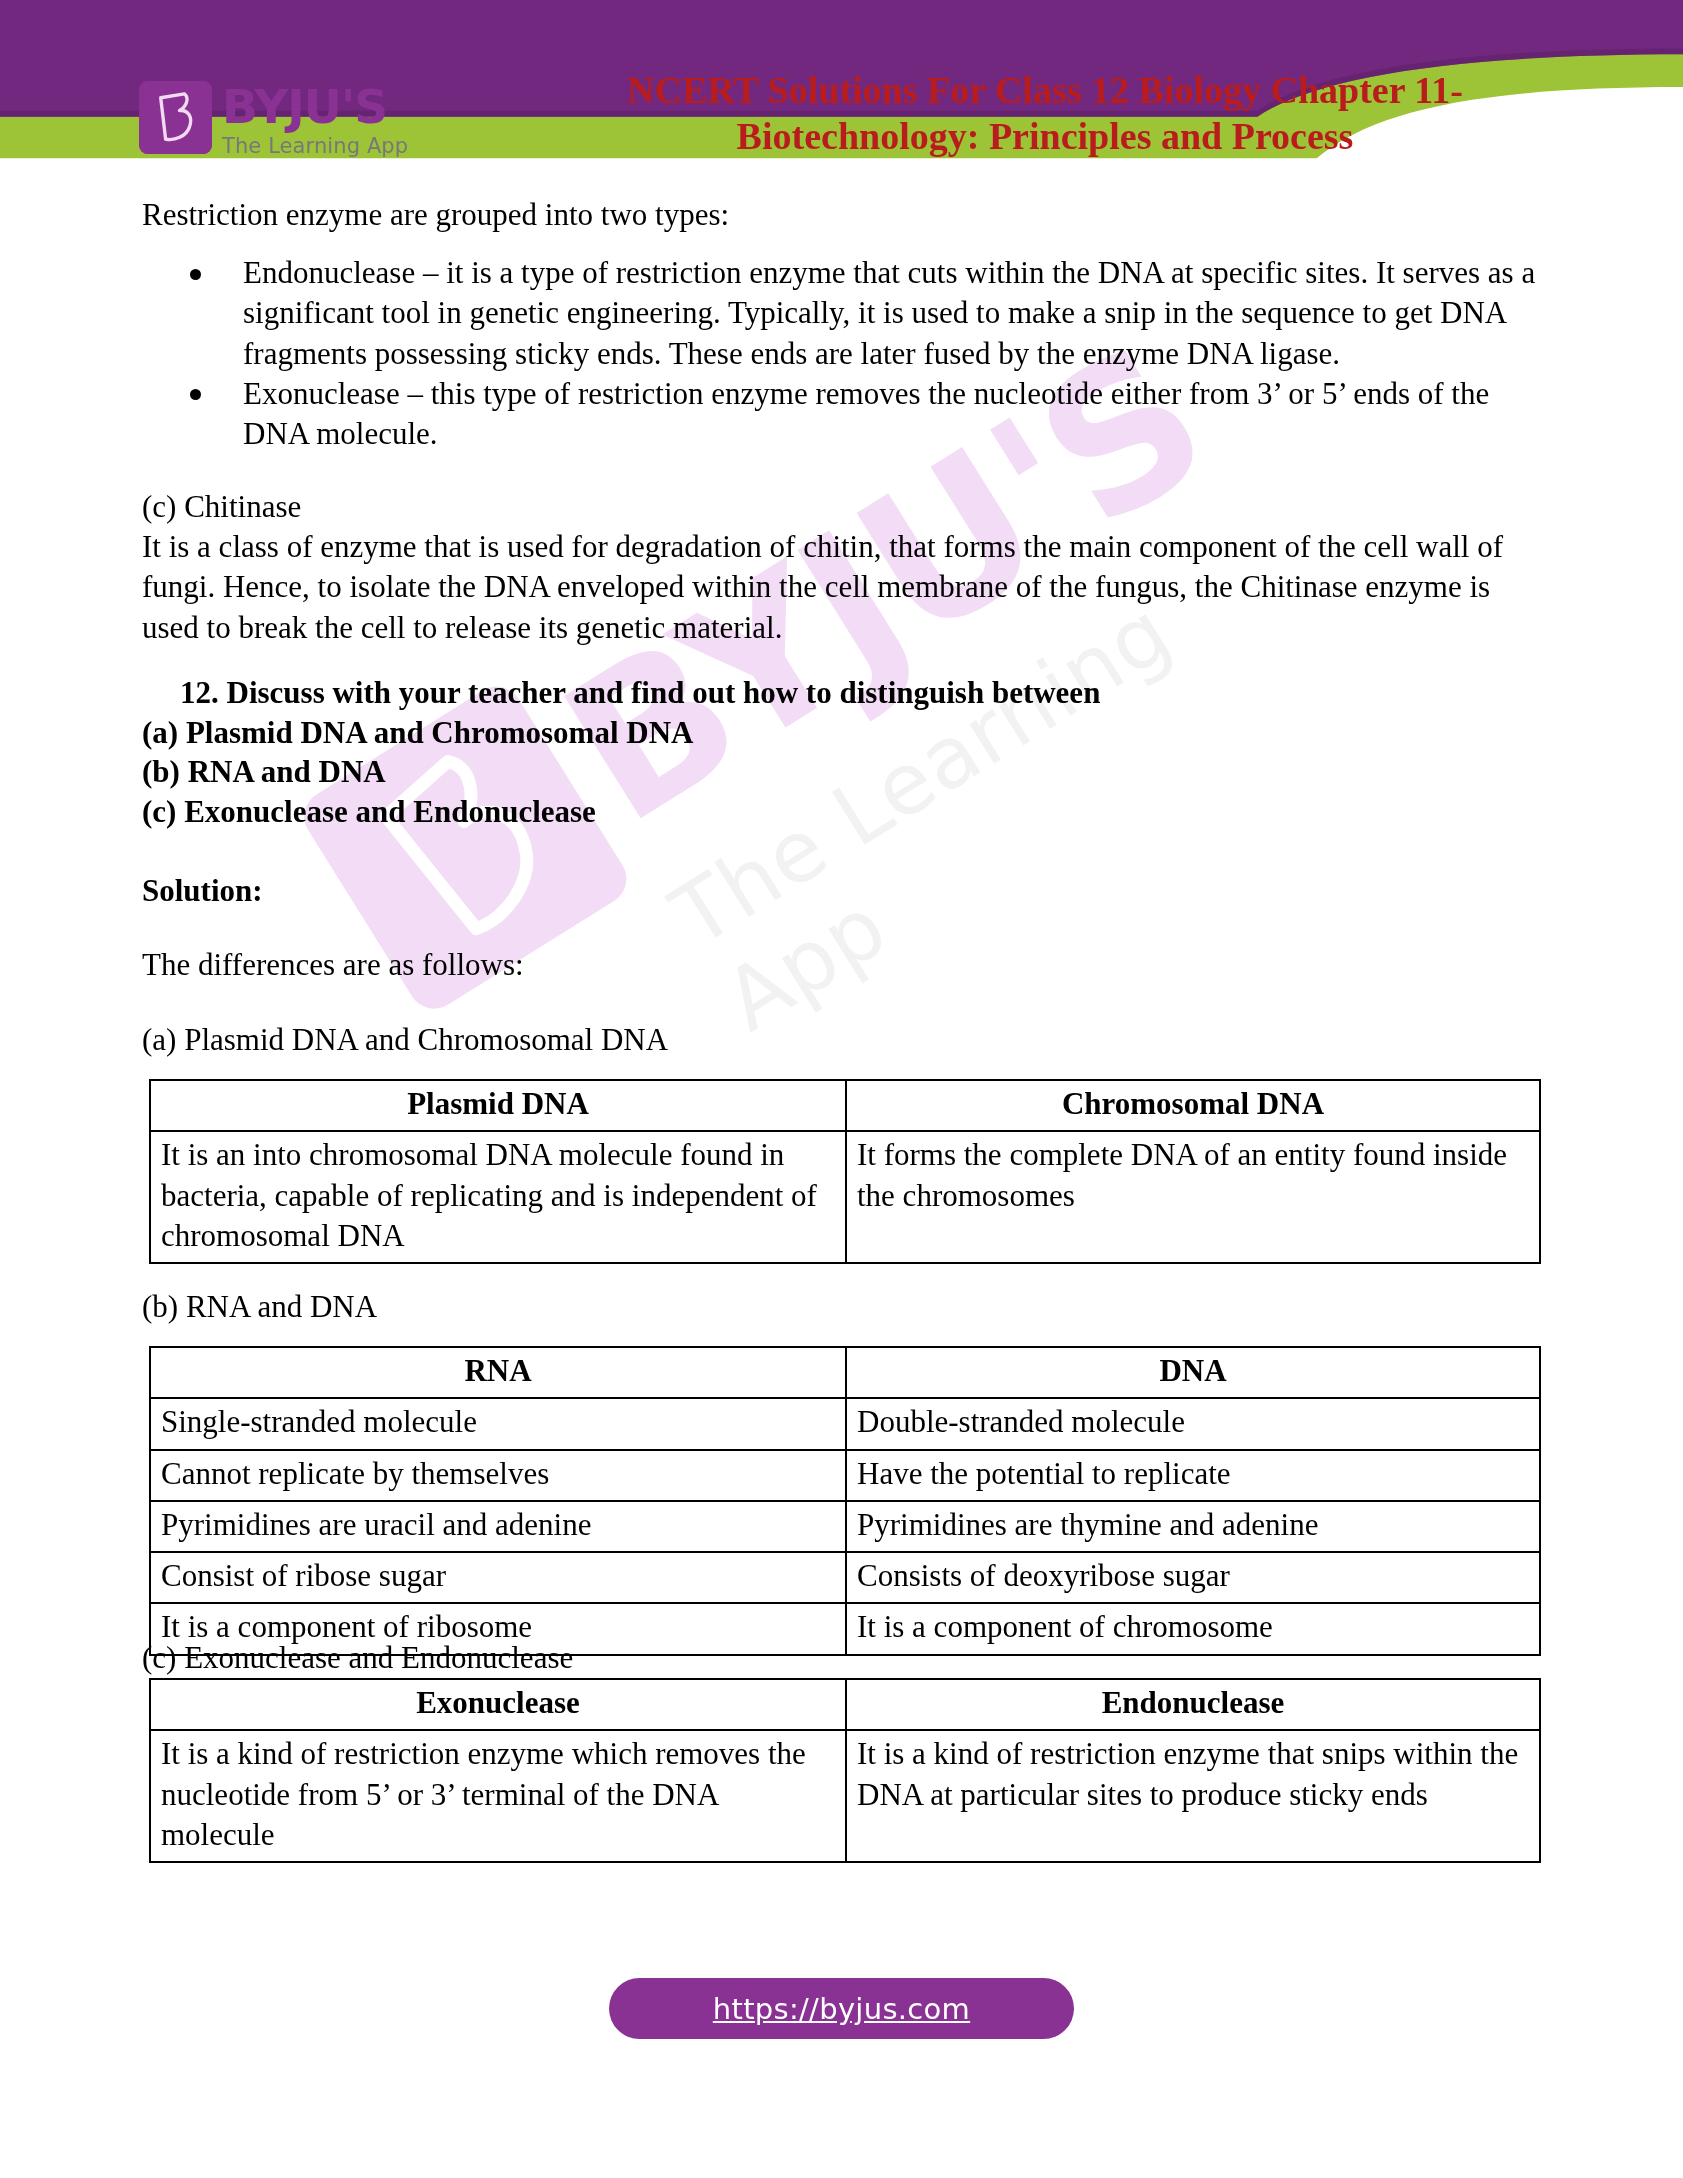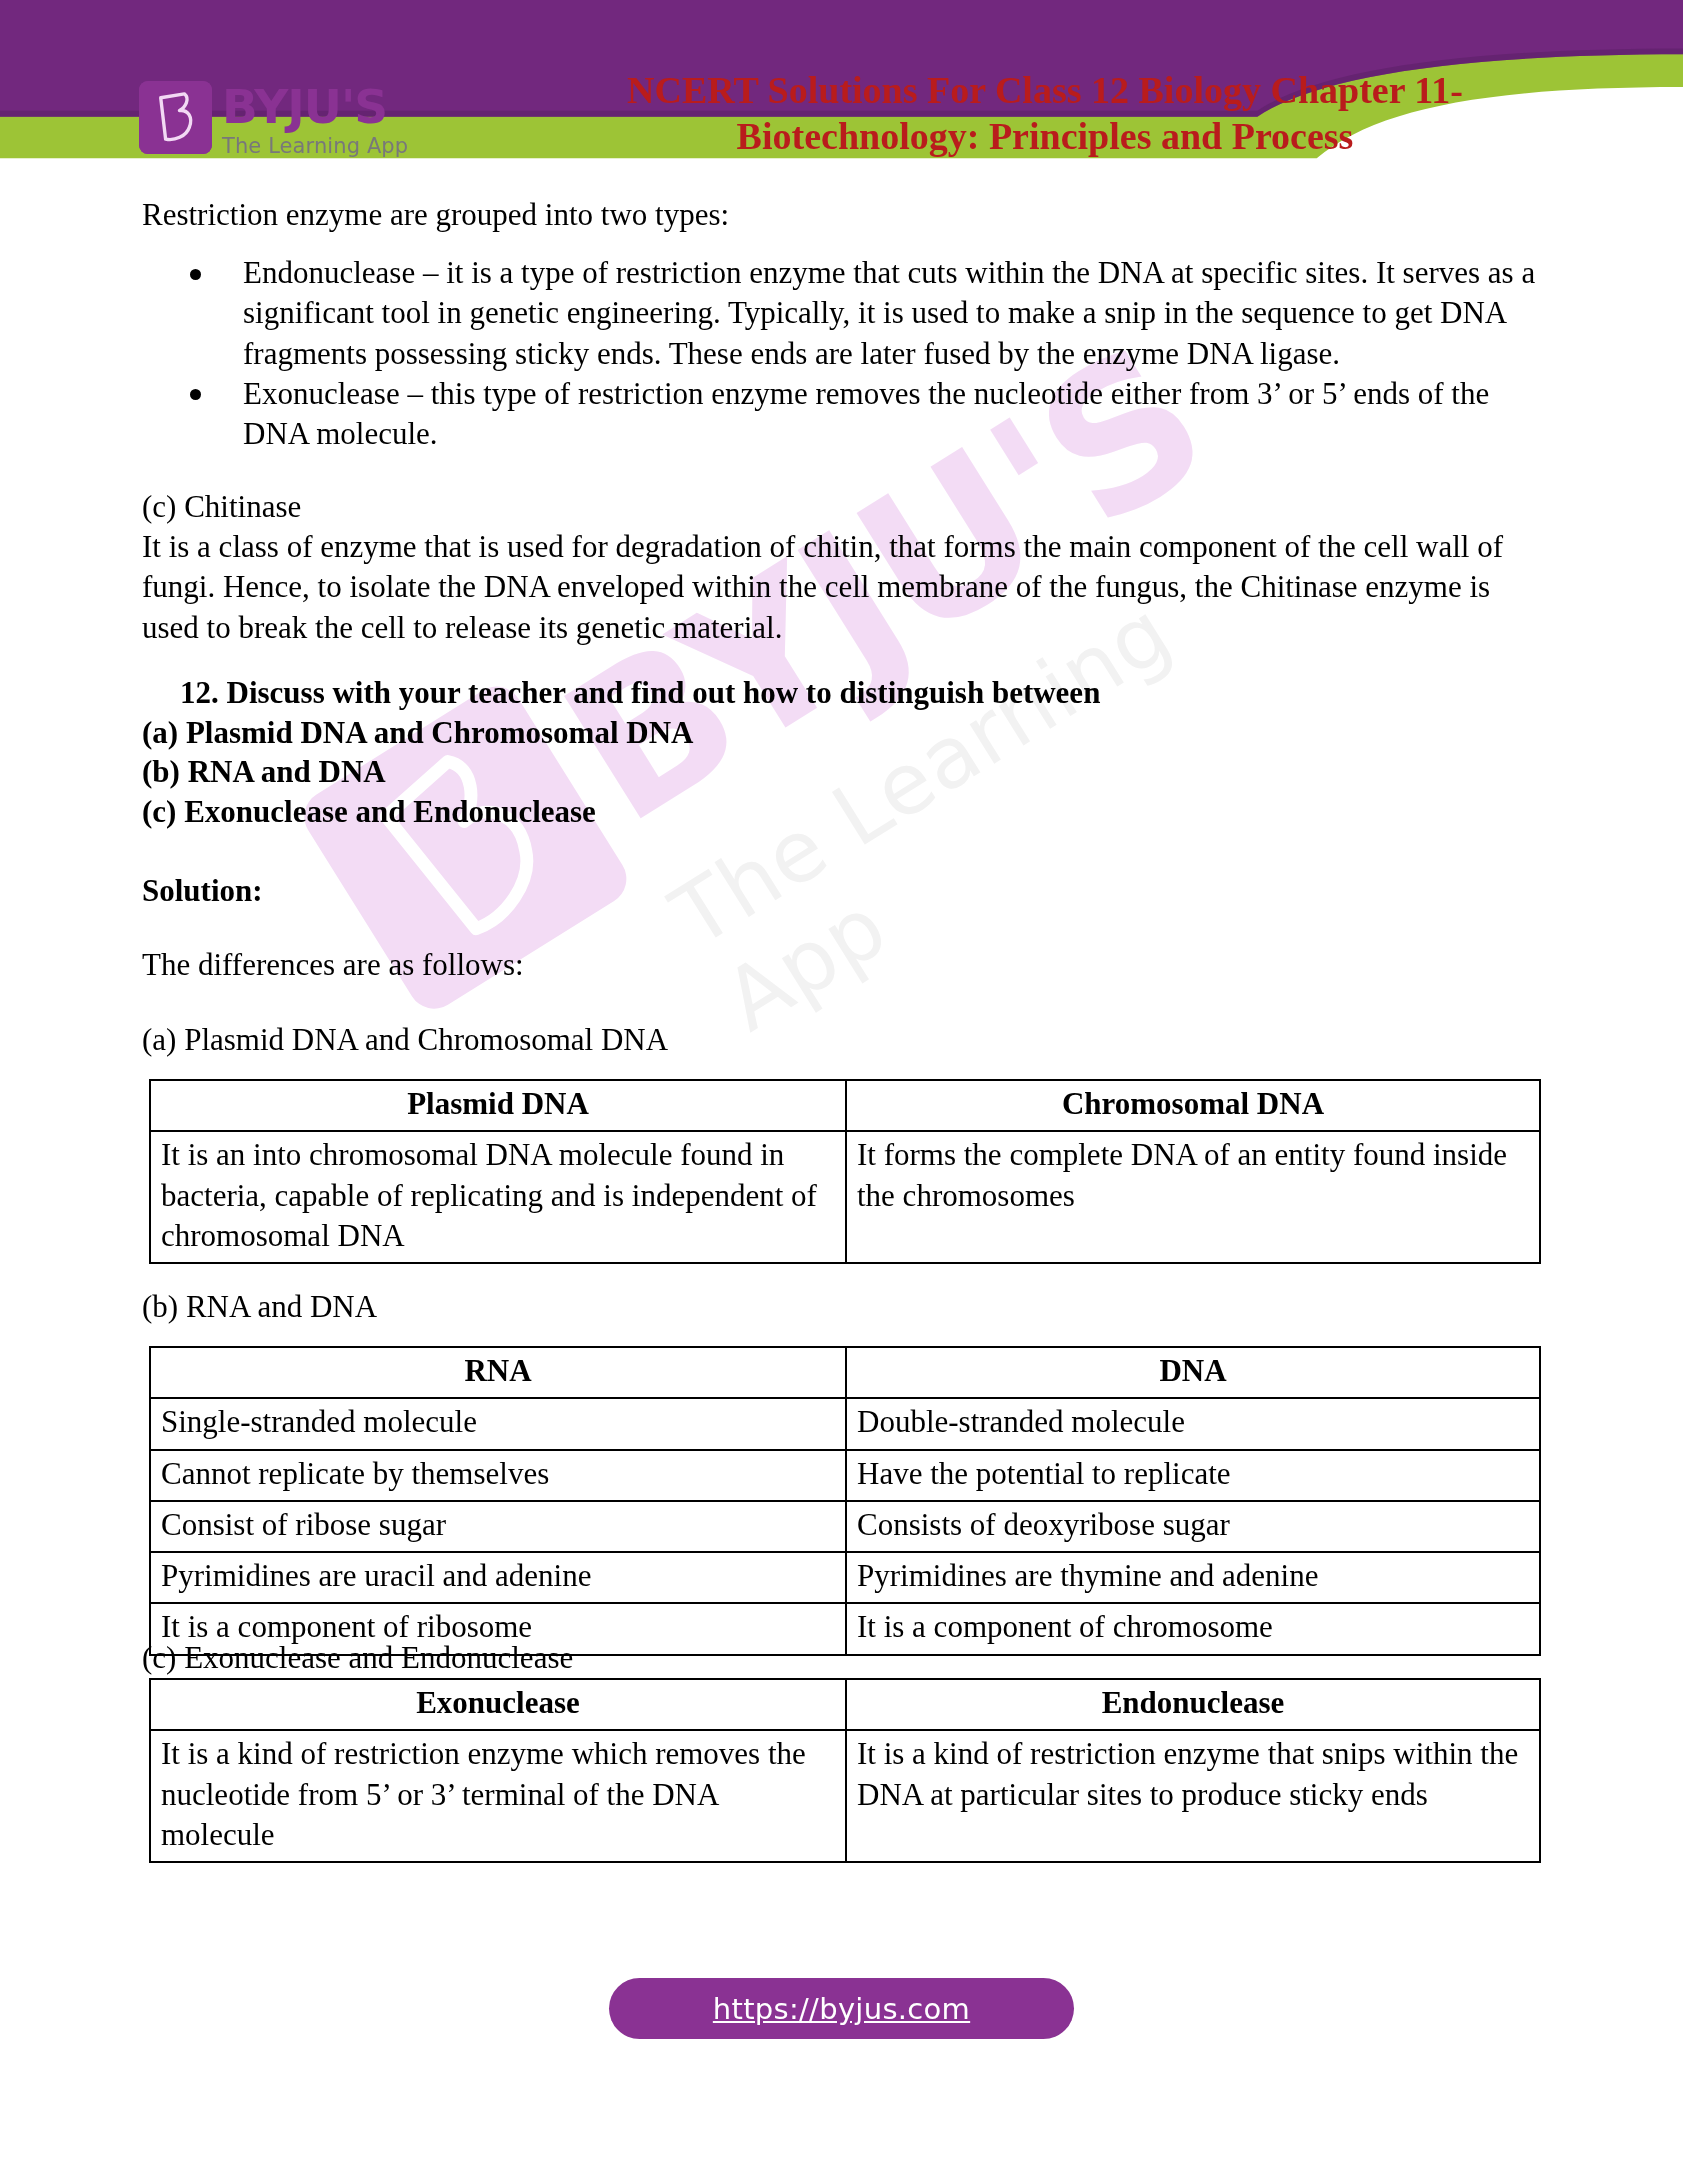--- a/index.html
+++ b/index.html
@@ -309,26 +309,26 @@
     <tbody>
       <tr>
         <td>Single-stranded molecule</td>
         <td>Double-stranded molecule</td>
       </tr>
       <tr>
         <td>Cannot replicate by themselves</td>
         <td>Have the potential to replicate</td>
       </tr>
       <tr>
+        <td>Pyrimidines are uracil and adenine</td>
+        <td>Pyrimidines are thymine and adenine</td>
+      </tr>
+      <tr>
         <td>Consist of ribose sugar</td>
         <td>Consists of deoxyribose sugar</td>
-      </tr>
-      <tr>
-        <td>Pyrimidines are uracil and adenine</td>
-        <td>Pyrimidines are thymine and adenine</td>
       </tr>
       <tr>
         <td>It is a component of ribosome</td>
         <td>It is a component of chromosome</td>
       </tr>
     </tbody>
   </table>
 
   <p class="body-text para" style="top:1638px;">(c) Exonuclease and Endonuclease</p>
 

